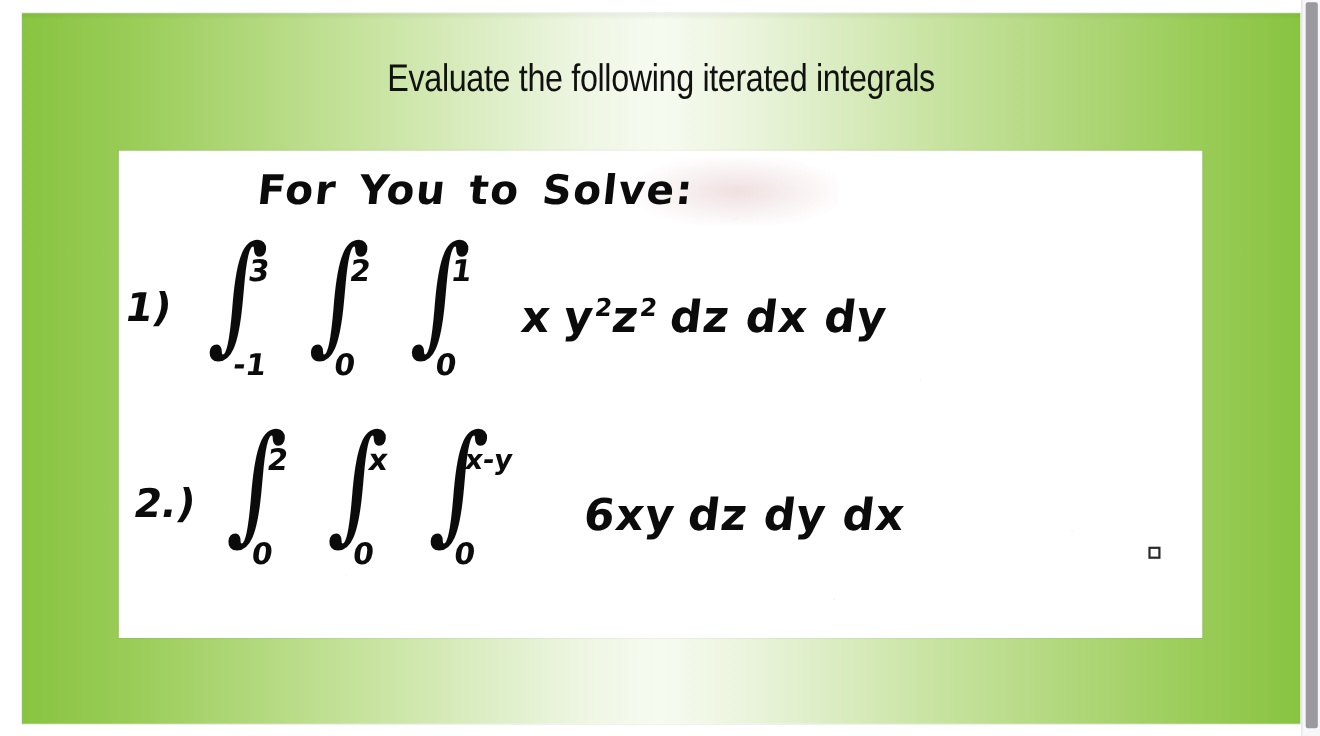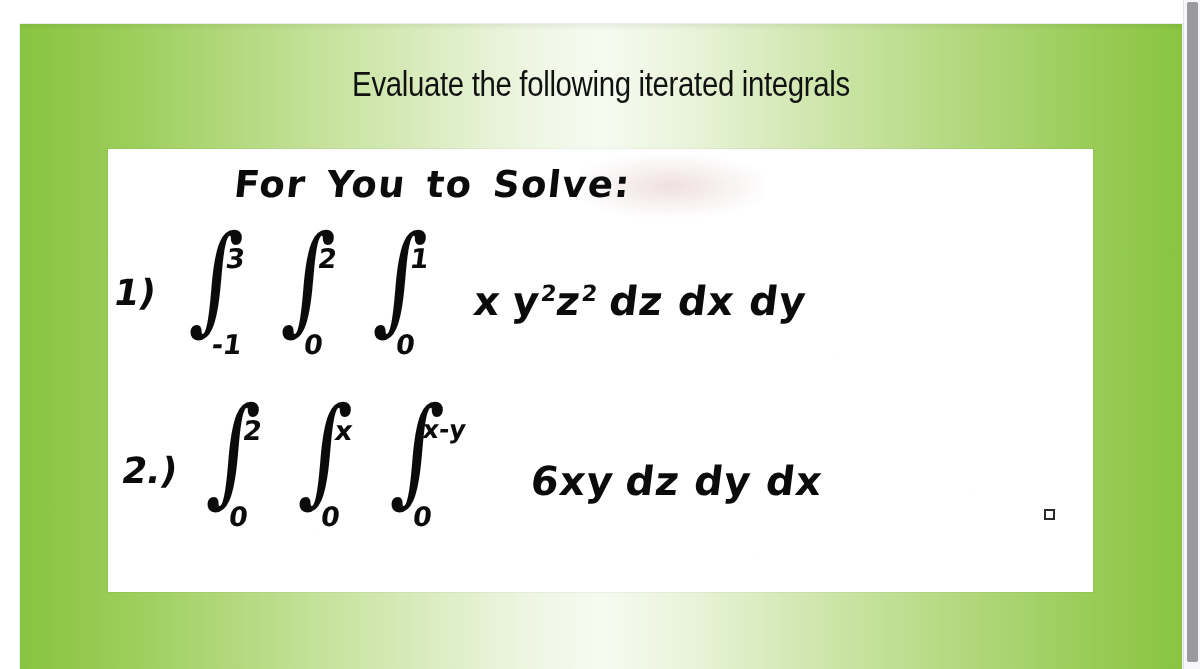--- a/index.html
+++ b/index.html
@@ -41,21 +41,21 @@
     width: 11px;
     height: 660px;
     border-radius: 2px;
     background: #9a9a9e;
   }
 
   
   #slide {
     position: absolute;
     left: 20px;
-    top: 24px;
+    top: 12px;
     width: 1162px;
     height: 646px;
     background:
       linear-gradient(to bottom,
         rgba(0,0,0,0.055) 0px,
         rgba(0,0,0,0.0) 6px,
         rgba(0,0,0,0.0) 100%),
       linear-gradient(to right,
         #88c441 0%,
         #9bcd59 9%,

